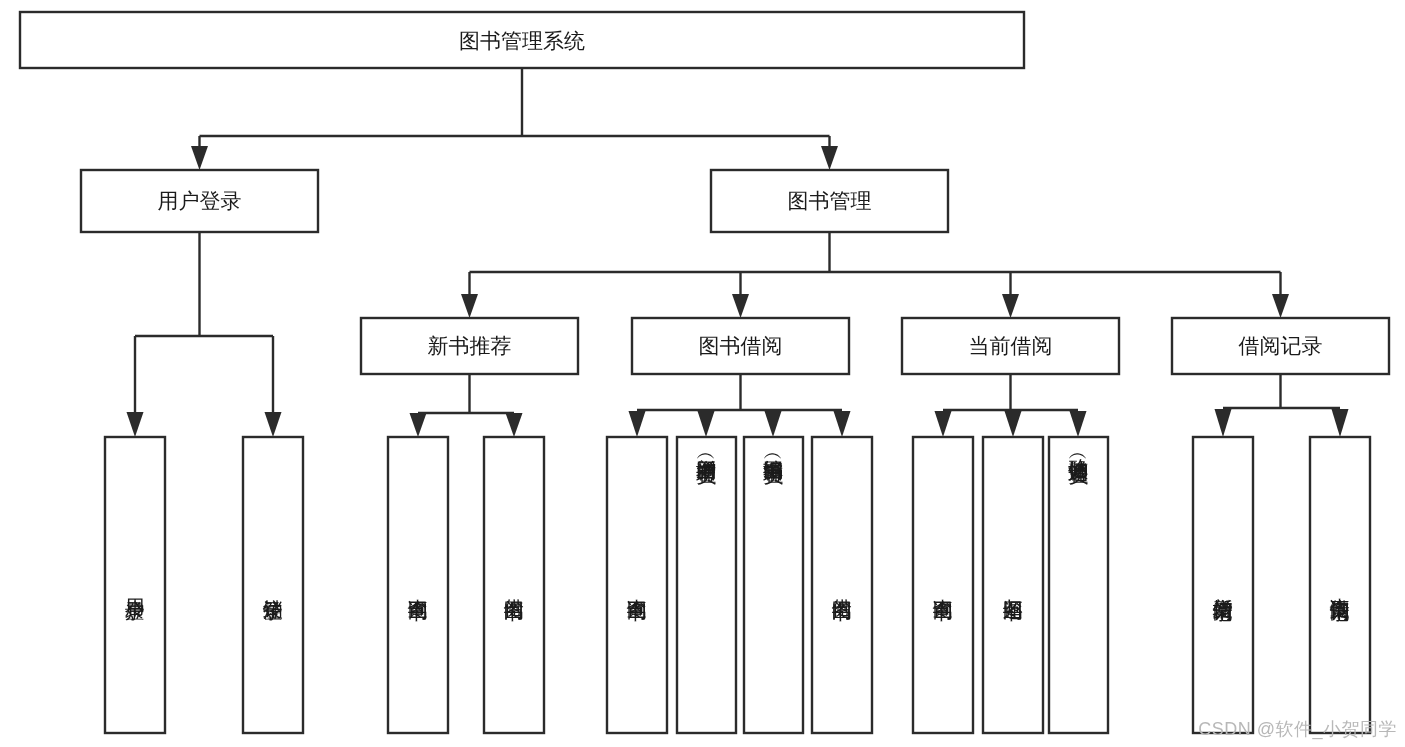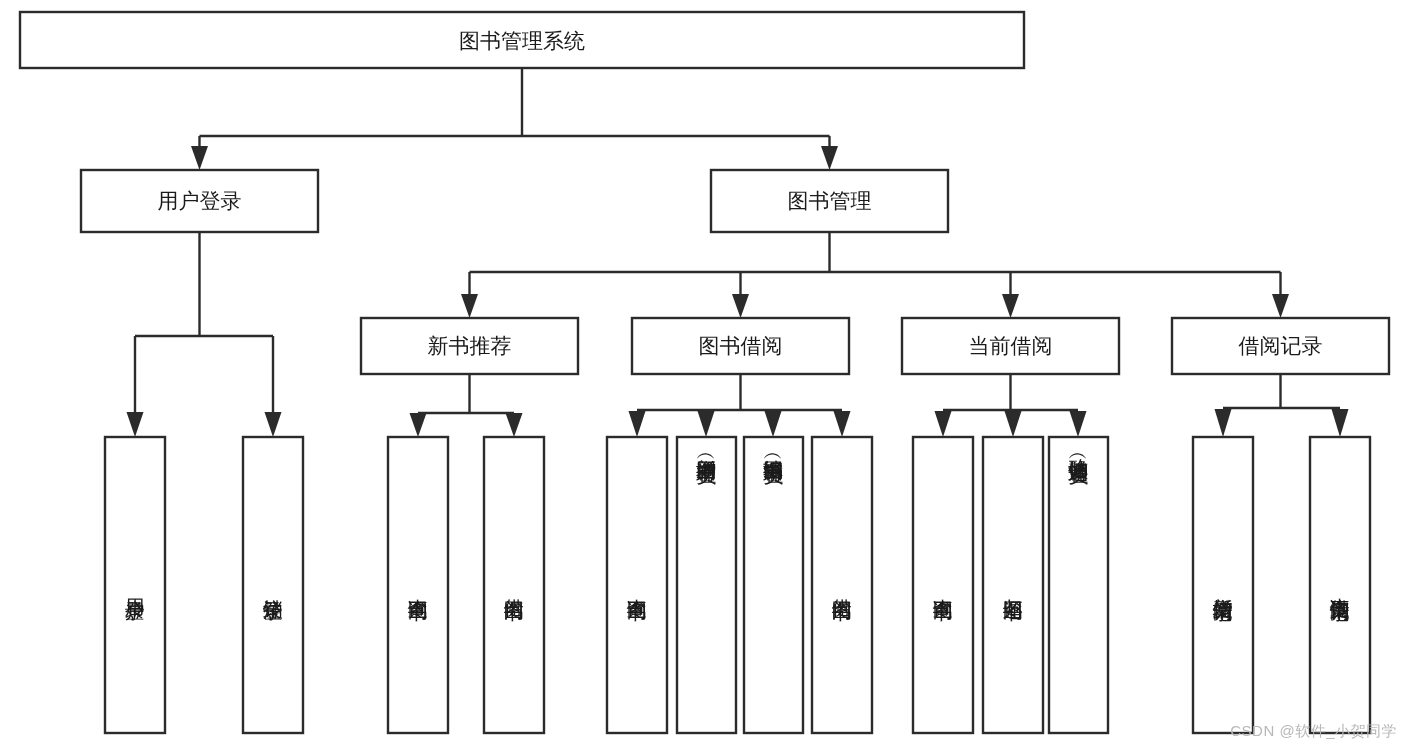--- a/index.html
+++ b/index.html
@@ -63,21 +63,21 @@
     display: flex;
     align-items: center;
     justify-content: center;
     pointer-events: none;
   }
   .watermark {
     position: absolute;
     right: 8px;
     bottom: 6px;
     font-family: "Liberation Sans", "DejaVu Sans", sans-serif;
-    font-size: 15px;
+    font-size: 18px;
     color: #b8b8b8;
     letter-spacing: 0.5px;
     white-space: nowrap;
   }
 </style>
 </head>
 <body>
 
 <div id="diagram-root">
 

